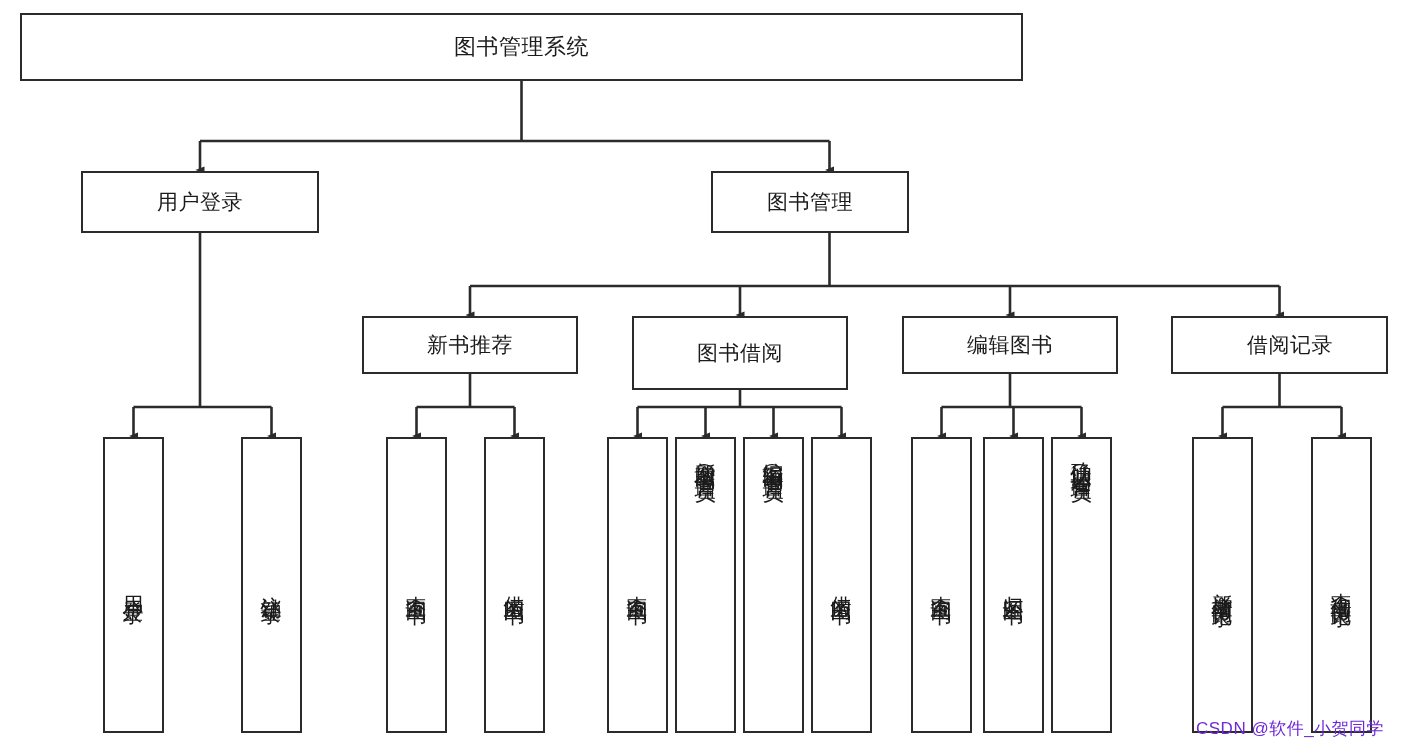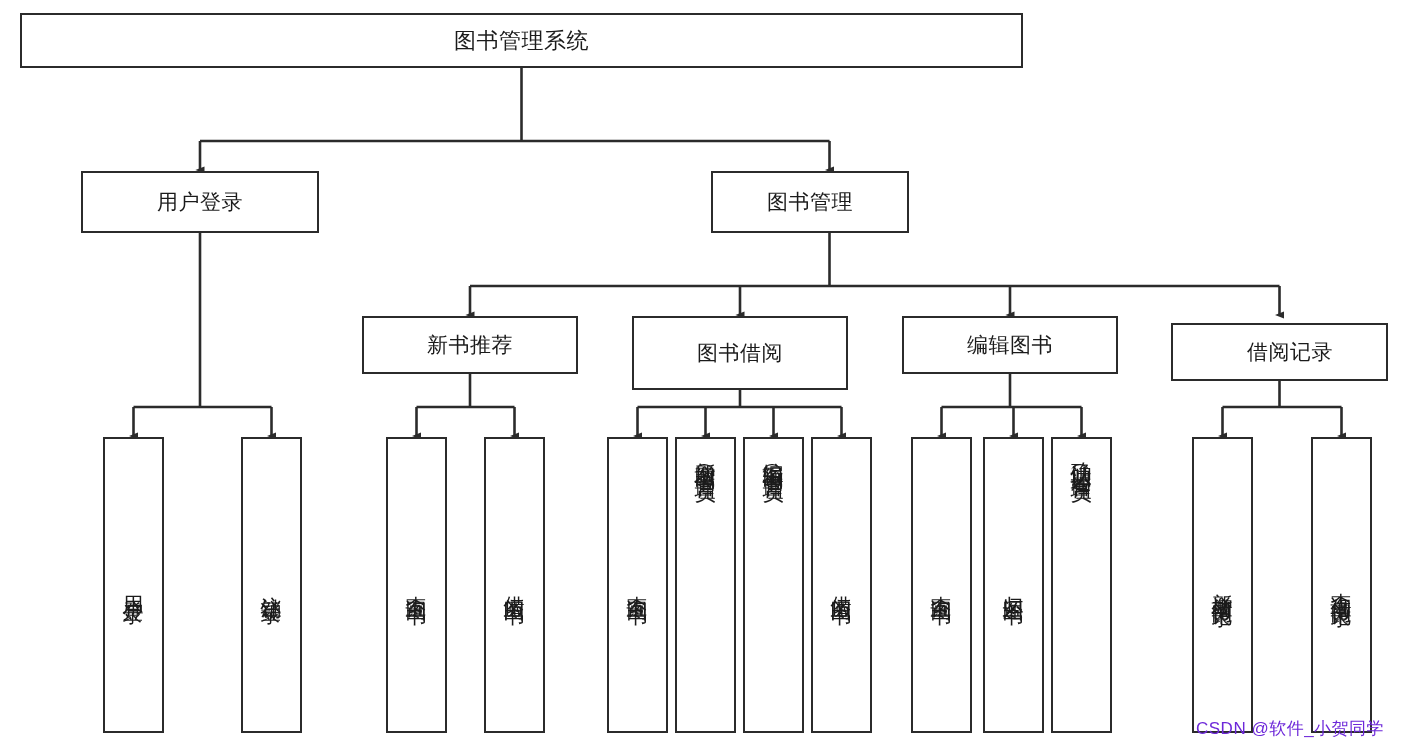--- a/index.html
+++ b/index.html
@@ -109,39 +109,39 @@
         <path d="M1013.5,407 L1013.5,436" marker-end="url(#arrow)"></path>
         <path d="M1081.5,407 L1081.5,436" marker-end="url(#arrow)"></path>
         <path d="M1279.5,374 L1279.5,407"></path>
         <path d="M1222.5,407 L1341.5,407"></path>
         <path d="M1222.5,407 L1222.5,436" marker-end="url(#arrow)"></path>
         <path d="M1341.5,407 L1341.5,436" marker-end="url(#arrow)"></path>
       </g>
   </svg>
 
   <div id="node-layer">
-      <div class="node level-0" style="left: 20px; top: 13px; width: 1003px; height: 55px;">
+      <div class="node level-0" style="left: 20px; top: 13px; width: 1003px; height: 68px;">
         <span class="node-label">图书管理系统</span>
       </div>
       <div class="node level-1" style="left: 81px; top: 171px; width: 238px; height: 62px;">
         <span class="node-label">用户登录</span>
       </div>
       <div class="node level-1" style="left: 711px; top: 171px; width: 198px; height: 62px;">
         <span class="node-label">图书管理</span>
       </div>
       <div class="node level-2" style="left: 362px; top: 316px; width: 216px; height: 58px;">
         <span class="node-label">新书推荐</span>
       </div>
       <div class="node level-2" style="left: 632px; top: 316px; width: 216px; height: 74px;">
         <span class="node-label">图书借阅</span>
       </div>
       <div class="node level-2" style="left: 902px; top: 316px; width: 216px; height: 58px;">
         <span class="node-label">编辑图书</span>
       </div>
-      <div class="node level-2" style="left: 1171px; top: 323px; width: 217px; height: 58px; padding-left: 21px;">
+      <div class="node level-2" style="left: 1171px; top: 316px; width: 217px; height: 58px; padding-left: 21px;">
         <span class="node-label">借阅记录</span>
       </div>
       <div class="node level-3 leaf center-text" style="left: 103px; top: 437px; width: 61px; height: 296px;">
         <span class="node-label">用户登录</span>
       </div>
       <div class="node level-3 leaf center-text" style="left: 241px; top: 437px; width: 61px; height: 296px;">
         <span class="node-label">注销登录</span>
       </div>
       <div class="node level-3 leaf center-text" style="left: 386px; top: 437px; width: 61px; height: 296px;">
         <span class="node-label">查询图书</span>

